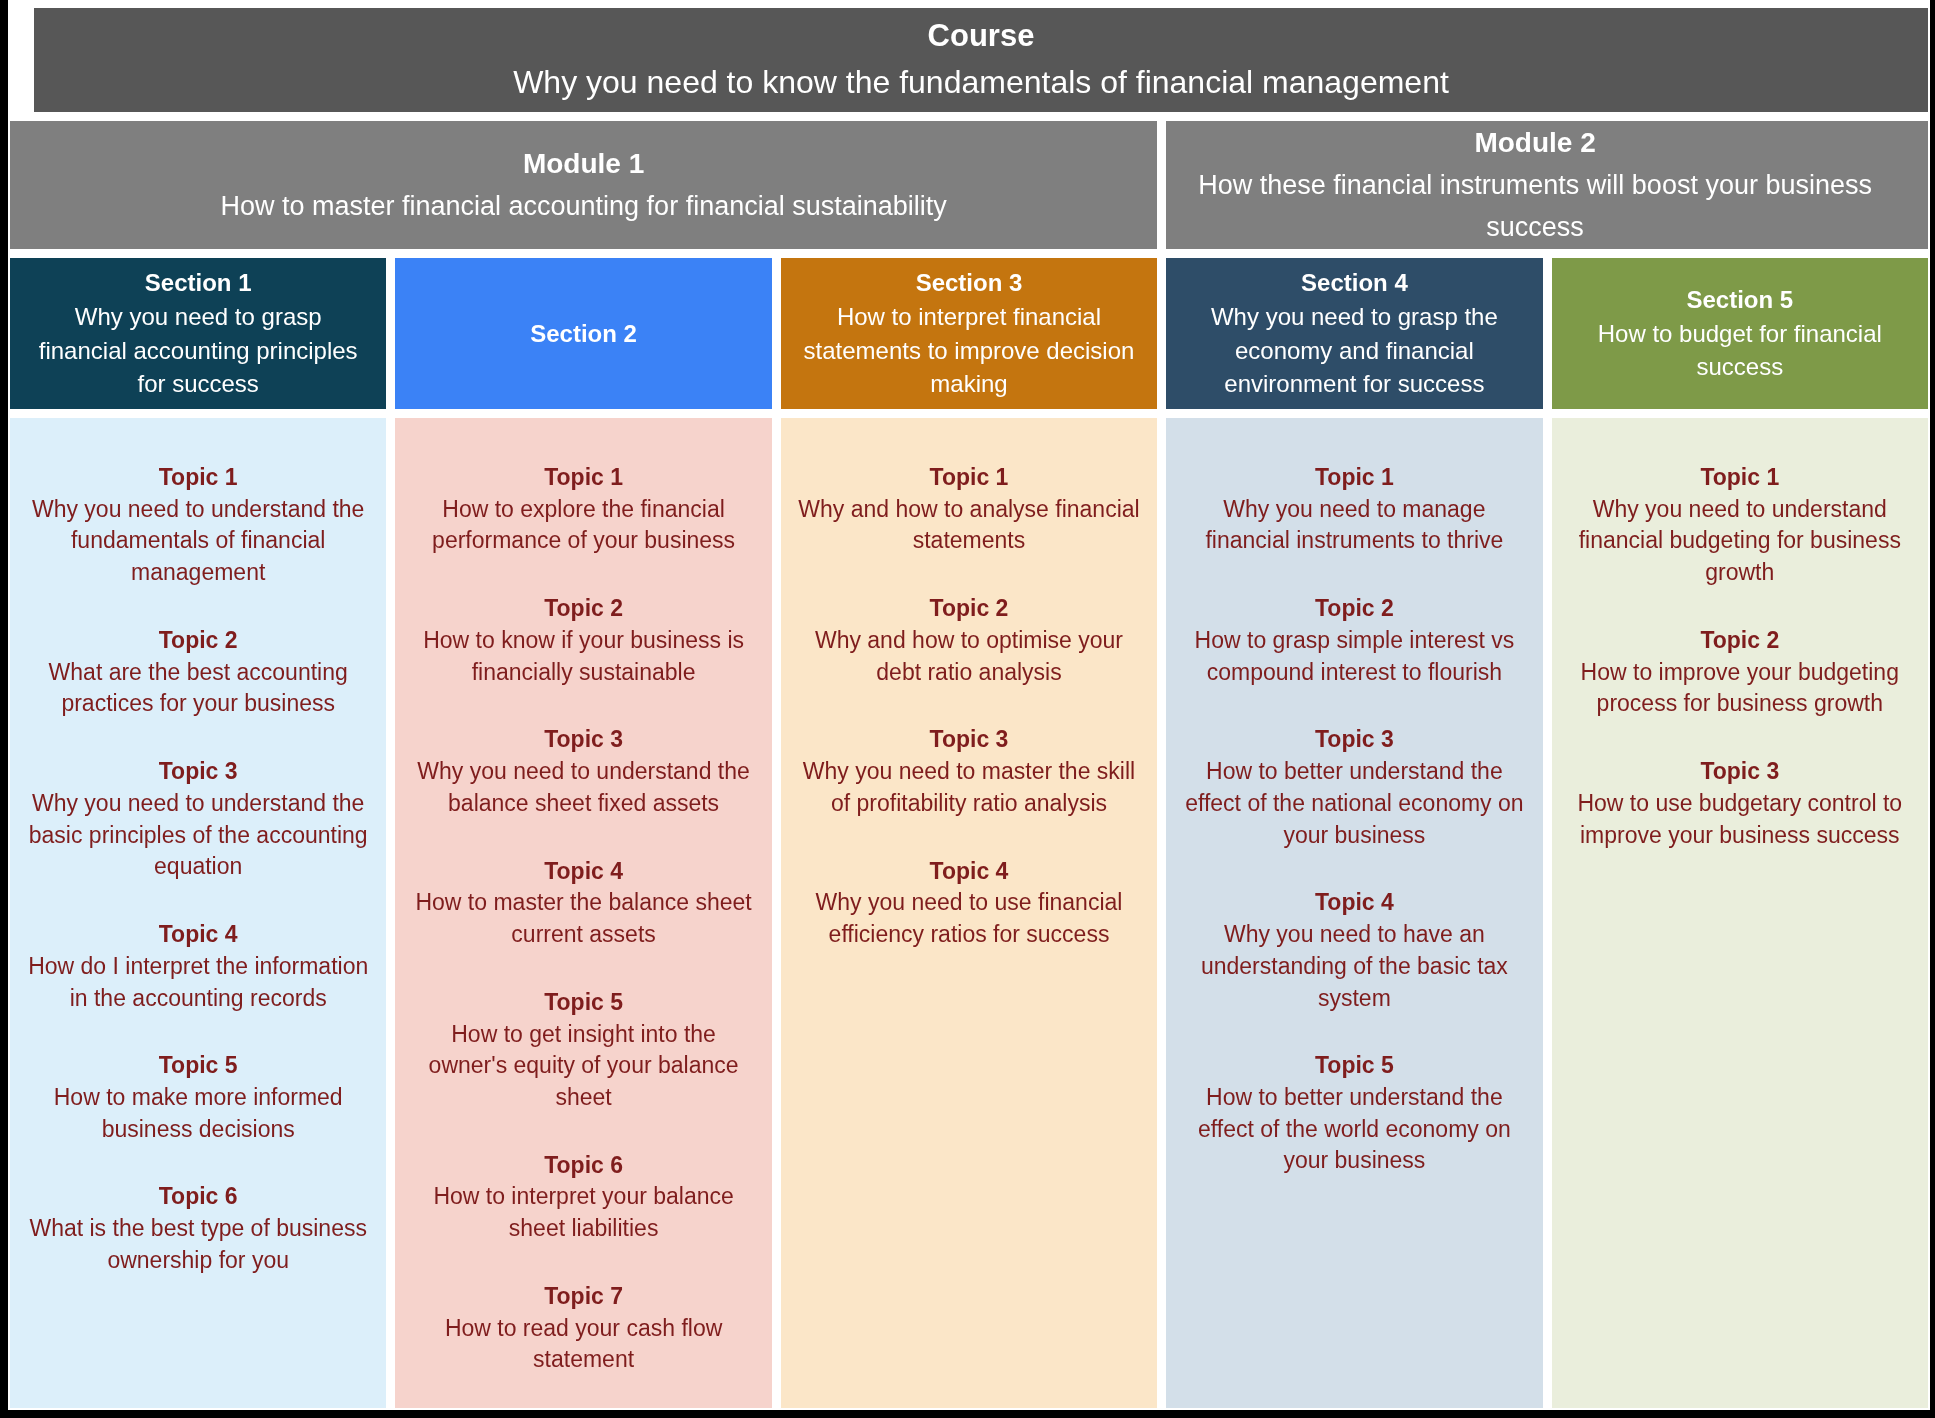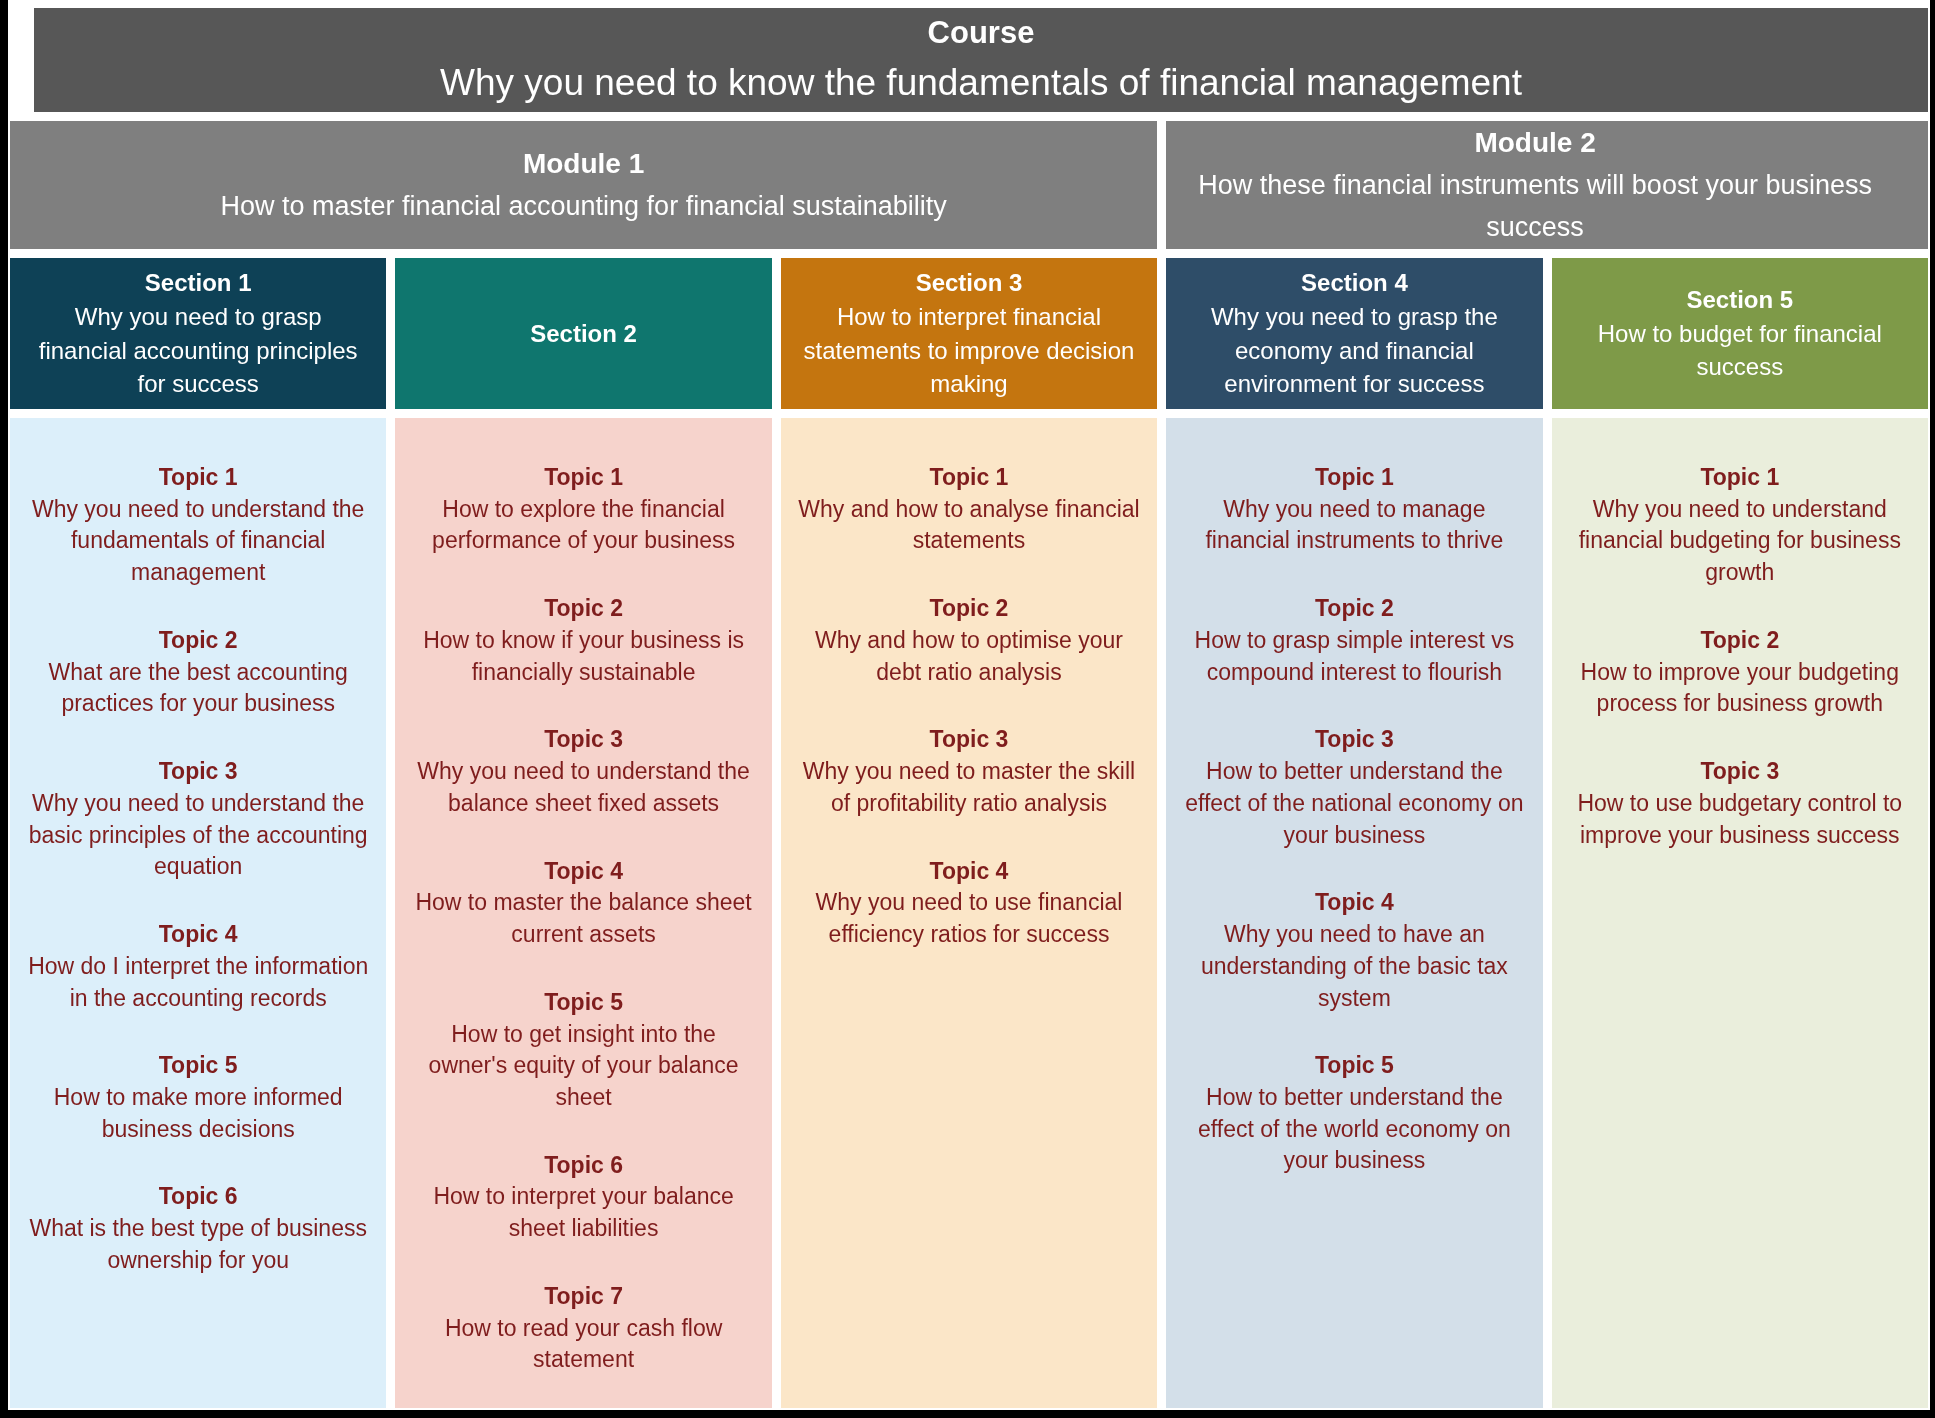--- a/index.html
+++ b/index.html
@@ -27,21 +27,21 @@
     color: #ffffff;
     display: flex;
     flex-direction: column;
     align-items: center;
     justify-content: center;
     text-align: center;
     line-height: 1.45;
     margin-left: 24px;
   }
   .course-label { font-size: 31px; font-weight: 700; }
-  .course-title { font-size: 37px; font-weight: 400; }
+  .course-title { font-size: 32px; font-weight: 400; }
   .module-header {
     color: #ffffff;
     display: flex;
     flex-direction: column;
     align-items: center;
     justify-content: center;
     text-align: center;
     line-height: 1.55;
     padding: 6px 40px;
   }
@@ -87,21 +87,21 @@
   </div>
   <div class="module-header module-2" style="background-color: rgb(127, 127, 127); padding-left: 16px;">
     <div class="module-label">Module 2</div>
     <div class="module-title">How these financial instruments will boost your business success</div>
   </div>
 
   <div class="section-header" style="background-color: rgb(14, 65, 86);">
     <div class="section-label">Section 1</div>
     <div class="section-title">Why you need to grasp financial accounting principles for success</div>
   </div>
-  <div class="section-header" style="background-color: #0f766e;">
+  <div class="section-header" style="background-color: #3b82f6;">
     <div class="section-label">Section 2</div>
   </div>
   <div class="section-header" style="background-color: rgb(196, 117, 15);">
     <div class="section-label">Section 3</div>
     <div class="section-title">How to interpret financial statements to improve decision making</div>
   </div>
   <div class="section-header" style="background-color: rgb(46, 77, 104);">
     <div class="section-label">Section 4</div>
     <div class="section-title">Why you need to grasp the economy and financial environment for success</div>
   </div>

